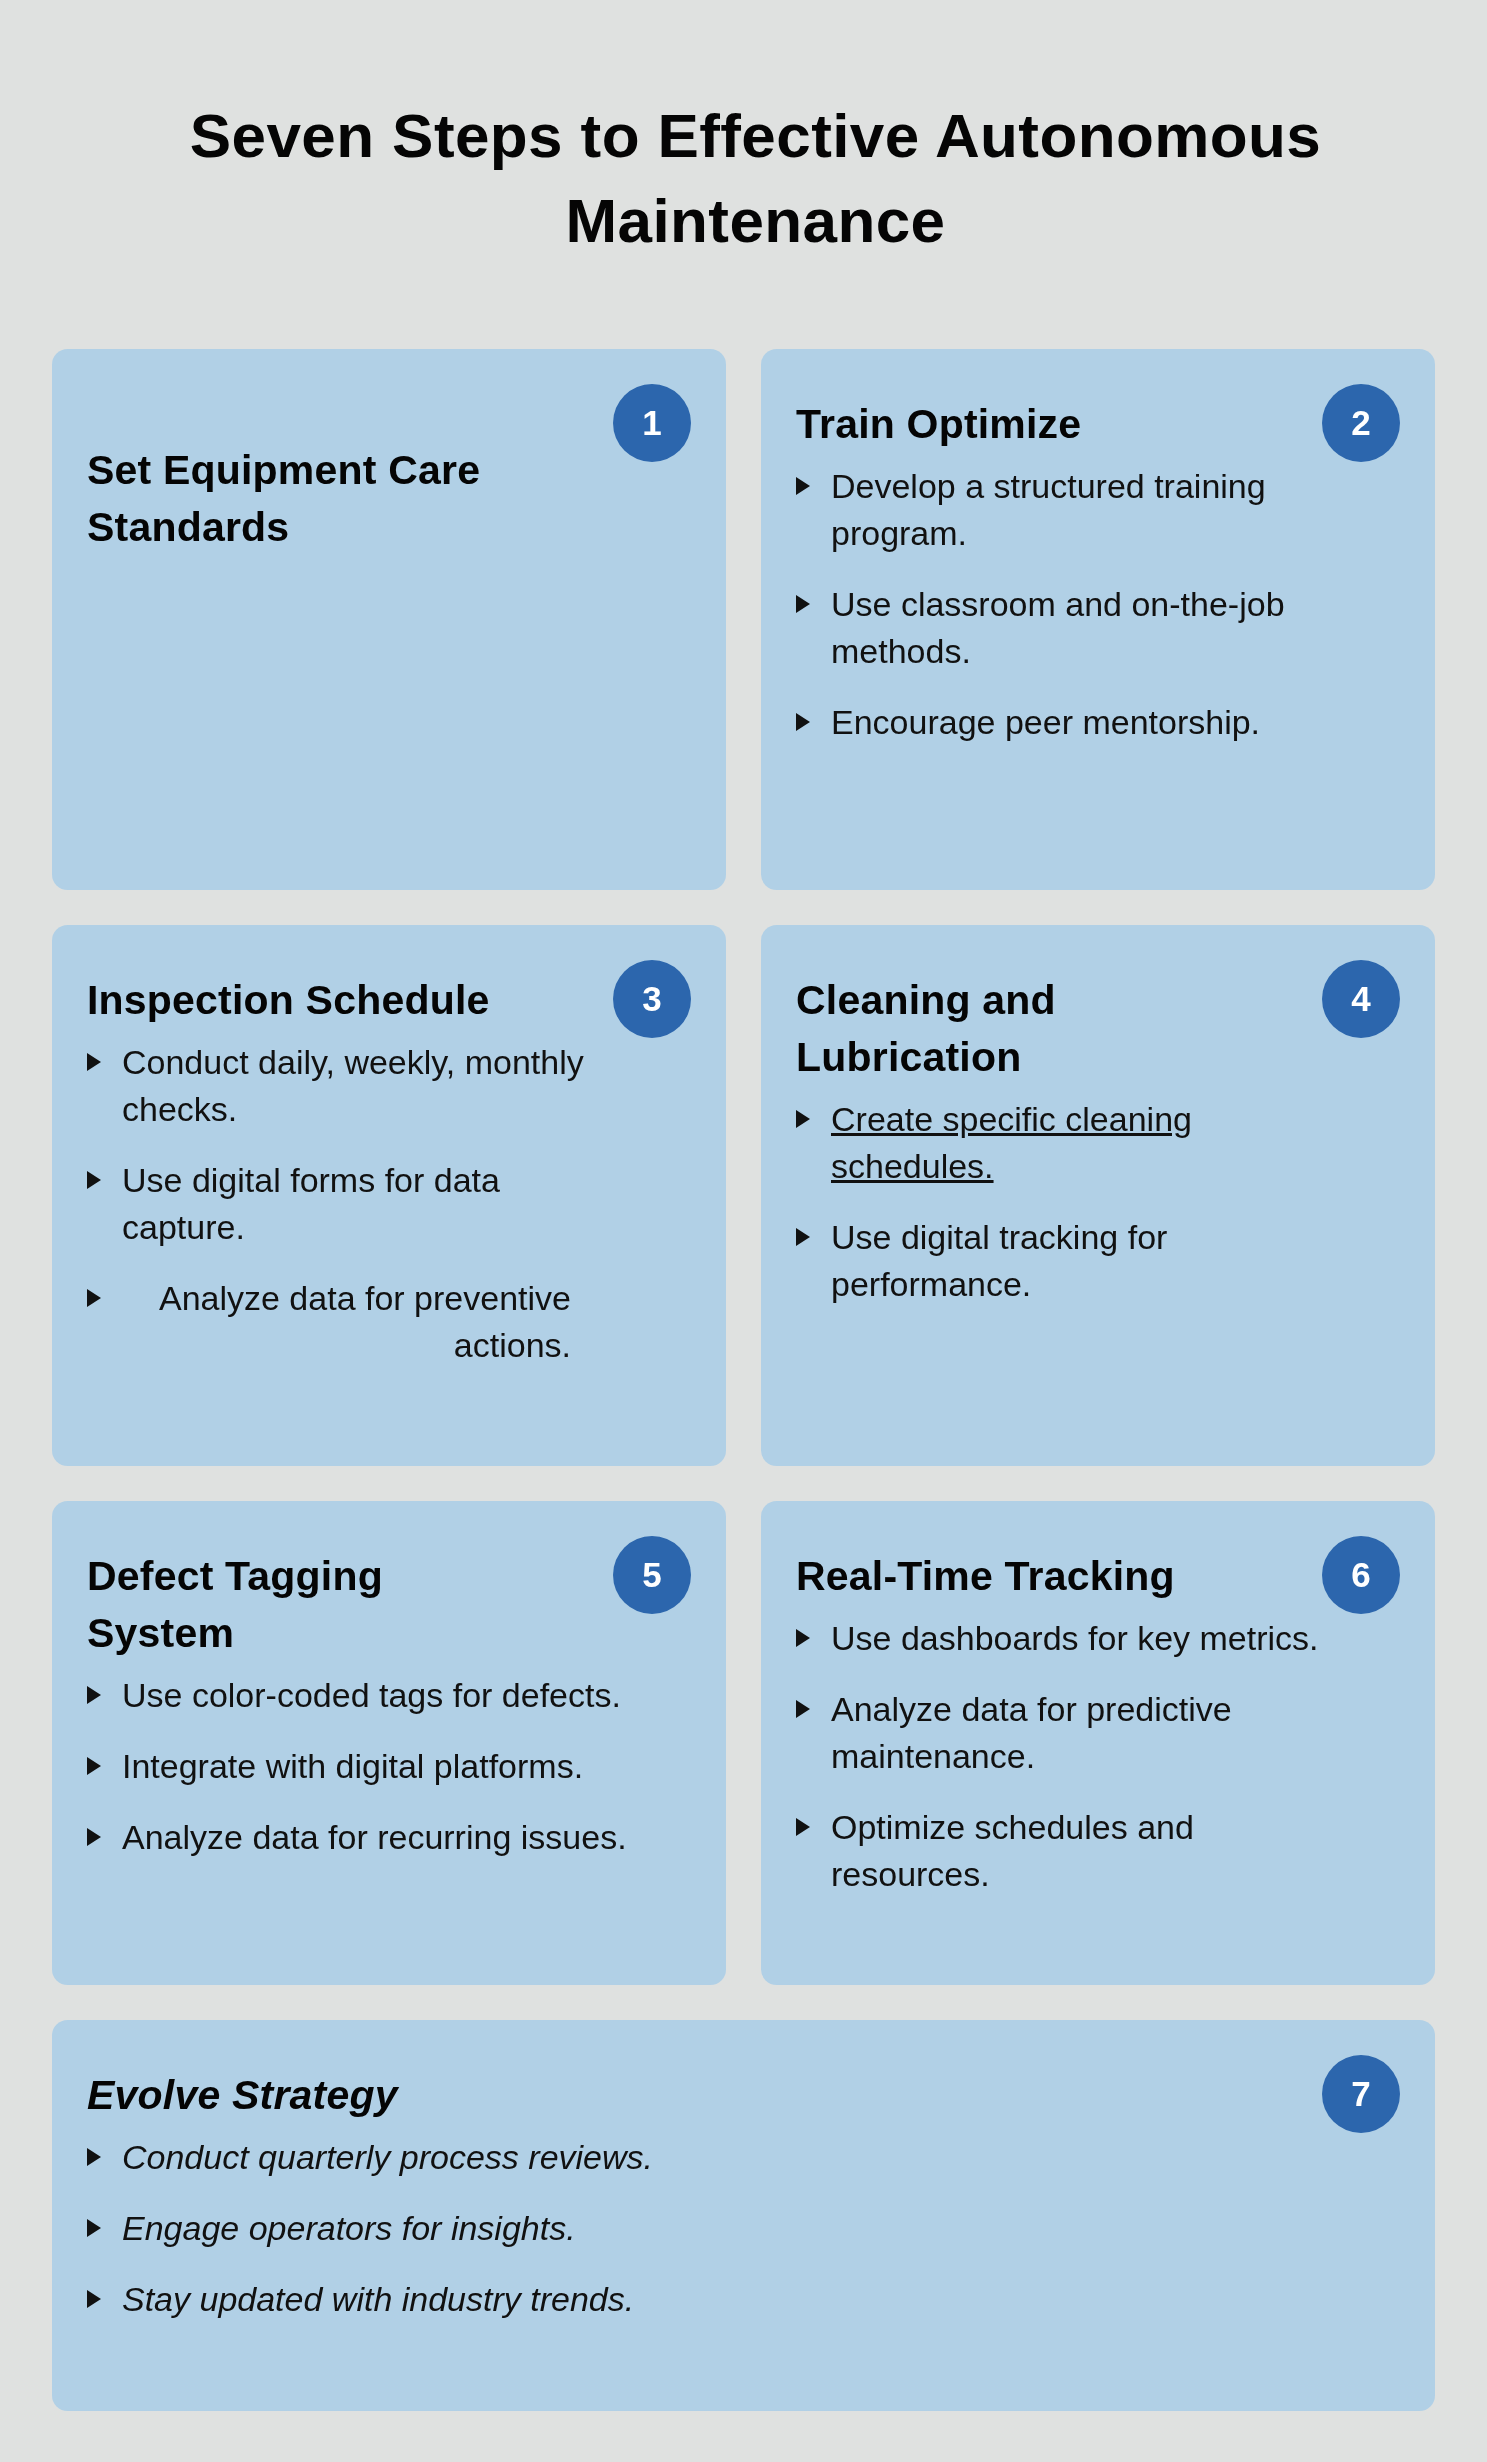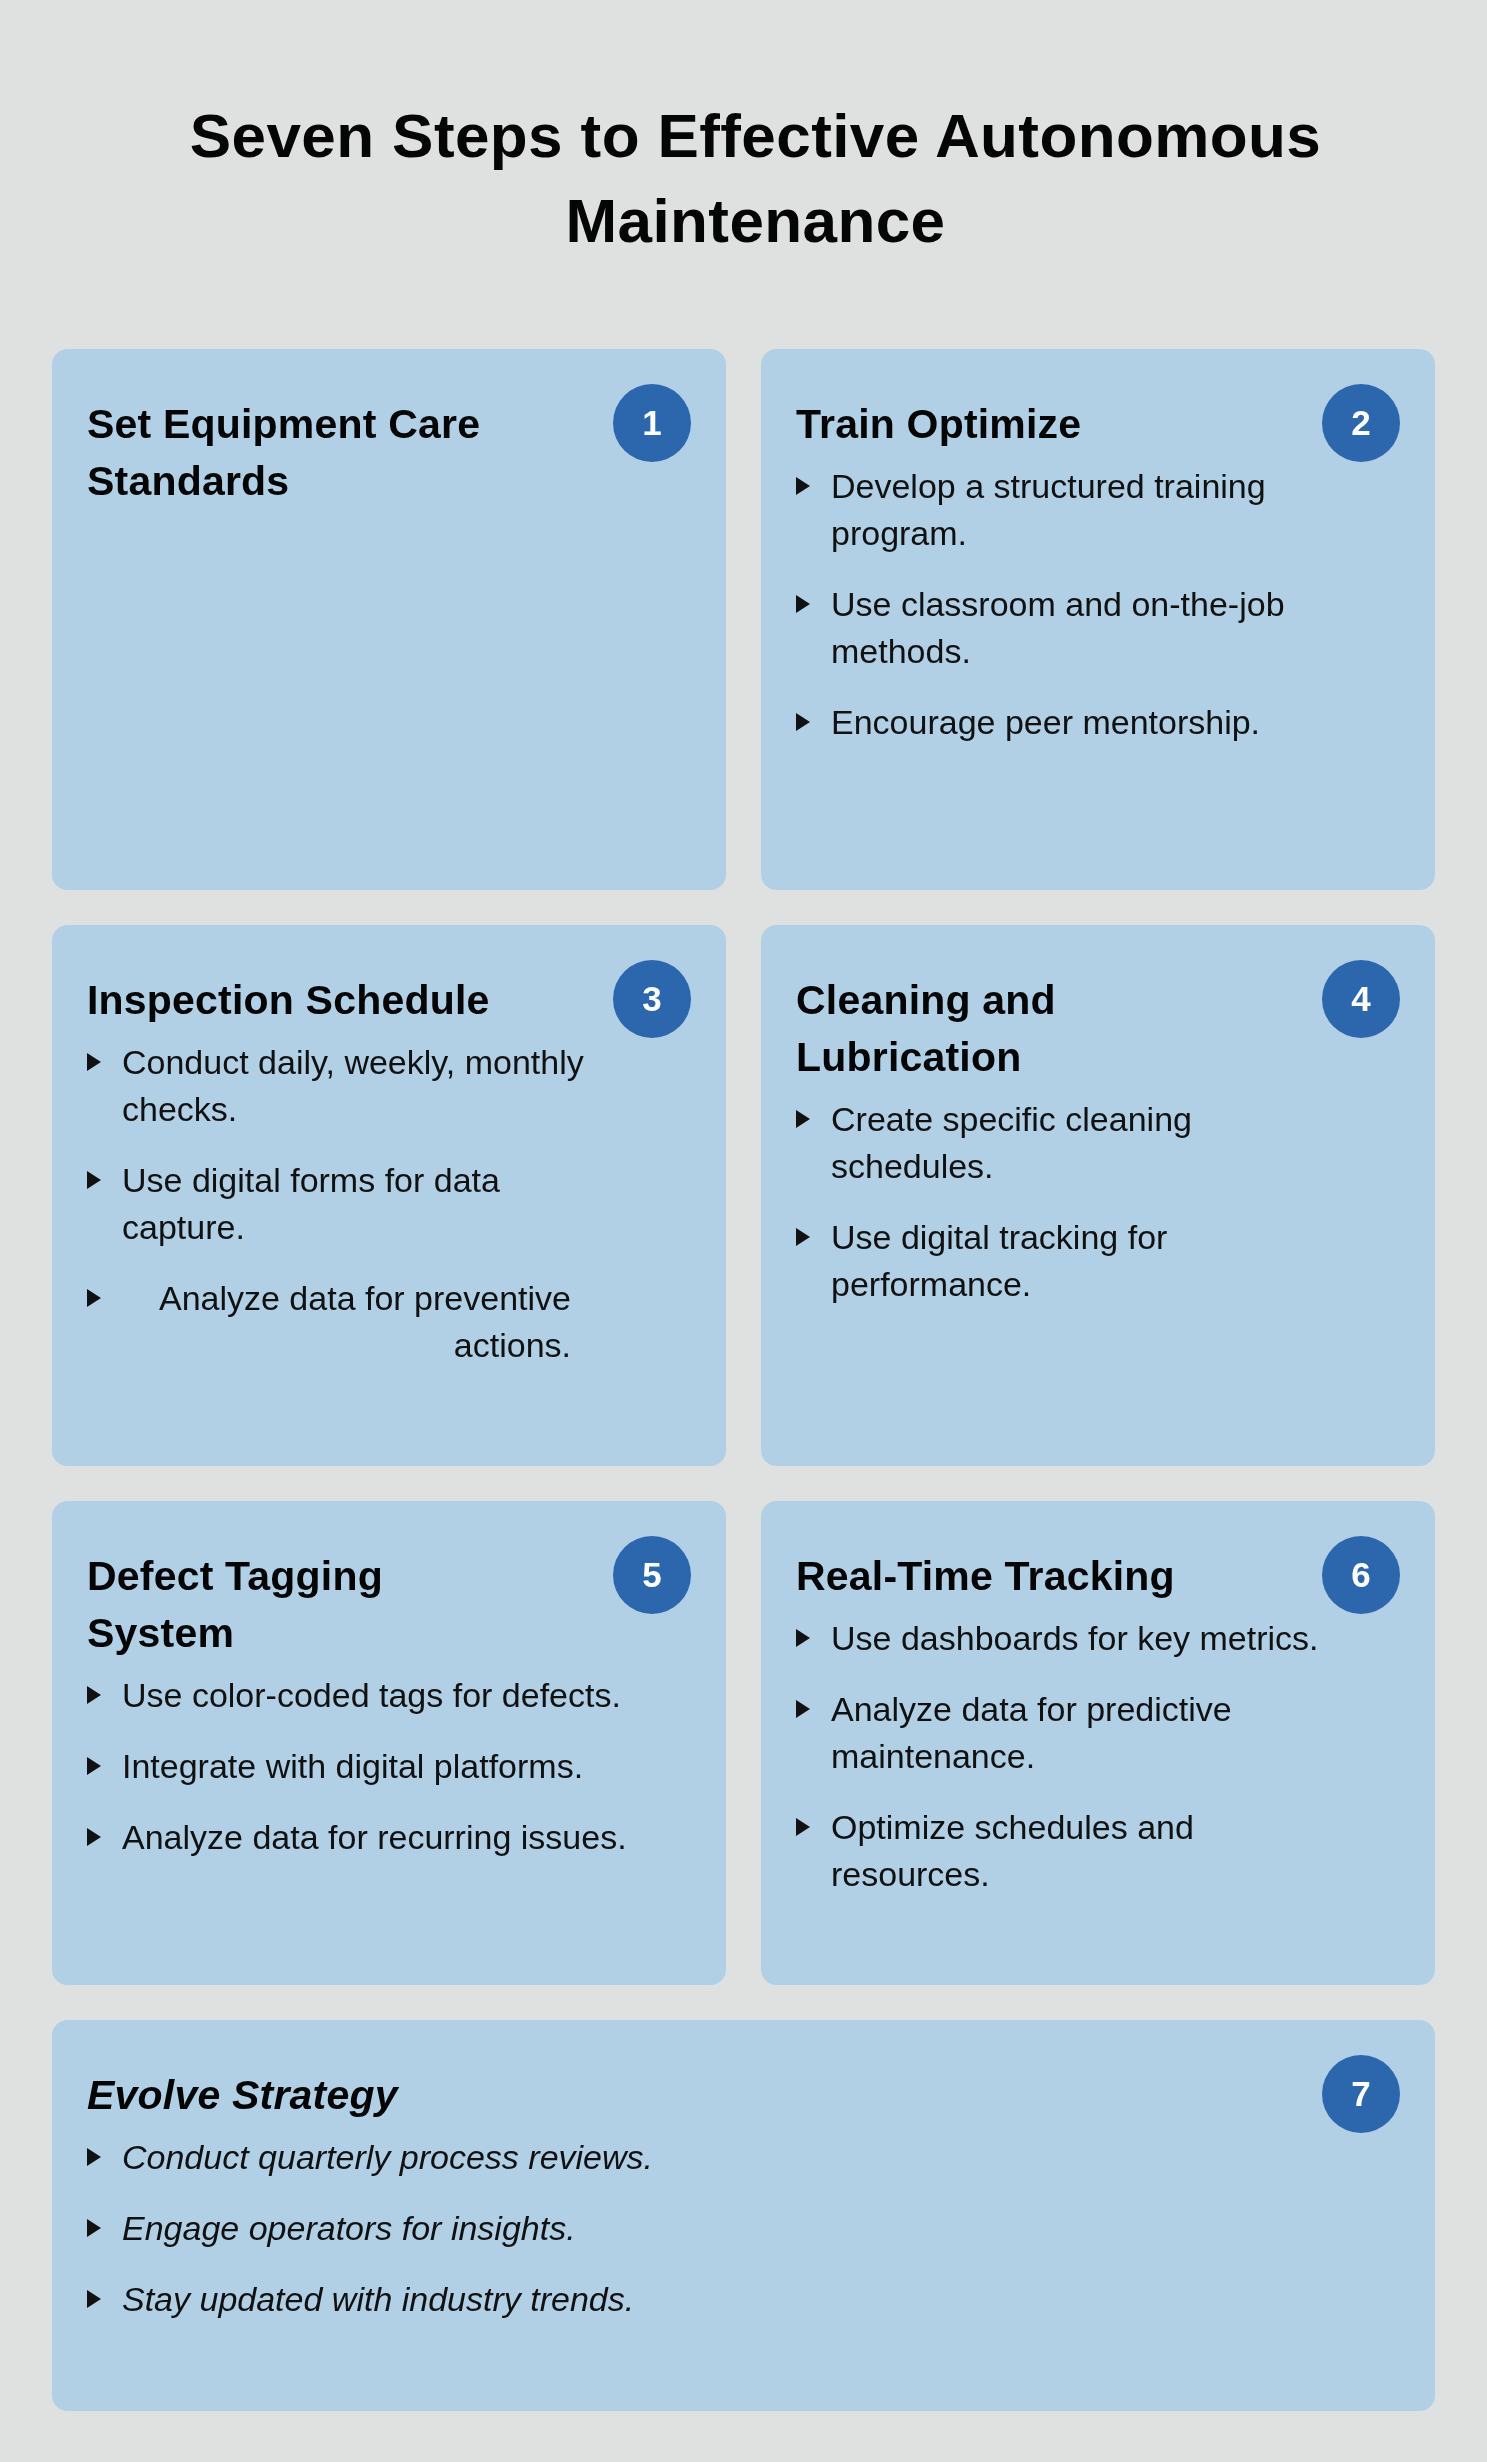--- a/index.html
+++ b/index.html
@@ -80,21 +80,21 @@
       border-left: 14px solid #111111;
     }
   </style>
 </head>
 <body>
 
 <h1 class="page-title">Seven Steps to Effective Autonomous Maintenance</h1>
 
 <section class="card" style="left:52px; top:349px; width:674px; height:541px;">
   <div class="badge">1</div>
-  <h2 class="card-title" style="max-width:450px;">Set Equipment Care Standards</h2>
+  <h2 class="card-title" style="max-width:450px;margin-top:46px;">Set Equipment Care Standards</h2>
 </section>
 
 <section class="card" style="left:761px; top:349px; width:674px; height:541px;">
   <div class="badge">2</div>
   <h2 class="card-title">Train Optimize</h2>
   <ul class="bullets">
     <li class="bullet"><span class="bullet-icon"></span><span>Develop a structured training program.</span></li>
     <li class="bullet"><span class="bullet-icon"></span><span>Use classroom and on-the-job methods.</span></li>
     <li class="bullet"><span class="bullet-icon"></span><span>Encourage peer mentorship.</span></li>
   </ul>
@@ -107,21 +107,21 @@
     <li class="bullet"><span class="bullet-icon"></span><span>Conduct daily, weekly, monthly checks.</span></li>
     <li class="bullet" style="max-width:467px;"><span class="bullet-icon"></span><span>Use digital forms for data capture.</span></li>
     <li class="bullet" style="max-width:484px;text-align:right;"><span class="bullet-icon"></span><span>Analyze data for preventive actions.</span></li>
   </ul>
 </section>
 
 <section class="card" style="left:761px; top:925px; width:674px; height:541px;">
   <div class="badge">4</div>
   <h2 class="card-title" style="max-width:329px;">Cleaning and Lubrication</h2>
   <ul class="bullets">
-    <li class="bullet" style="max-width:450px;"><span class="bullet-icon"></span><span>Create specific cleaning schedules.</span></li>
+    <li class="bullet" style="max-width:450px;text-decoration:underline;"><span class="bullet-icon"></span><span>Create specific cleaning schedules.</span></li>
     <li class="bullet" style="max-width:450px;"><span class="bullet-icon"></span><span>Use digital tracking for performance.</span></li>
   </ul>
 </section>
 
 <section class="card" style="left:52px; top:1501px; width:674px; height:484px;">
   <div class="badge">5</div>
   <h2 class="card-title" style="max-width:363px;">Defect Tagging System</h2>
   <ul class="bullets">
     <li class="bullet"><span class="bullet-icon"></span><span>Use color-coded tags for defects.</span></li>
     <li class="bullet"><span class="bullet-icon"></span><span>Integrate with digital platforms.</span></li>

